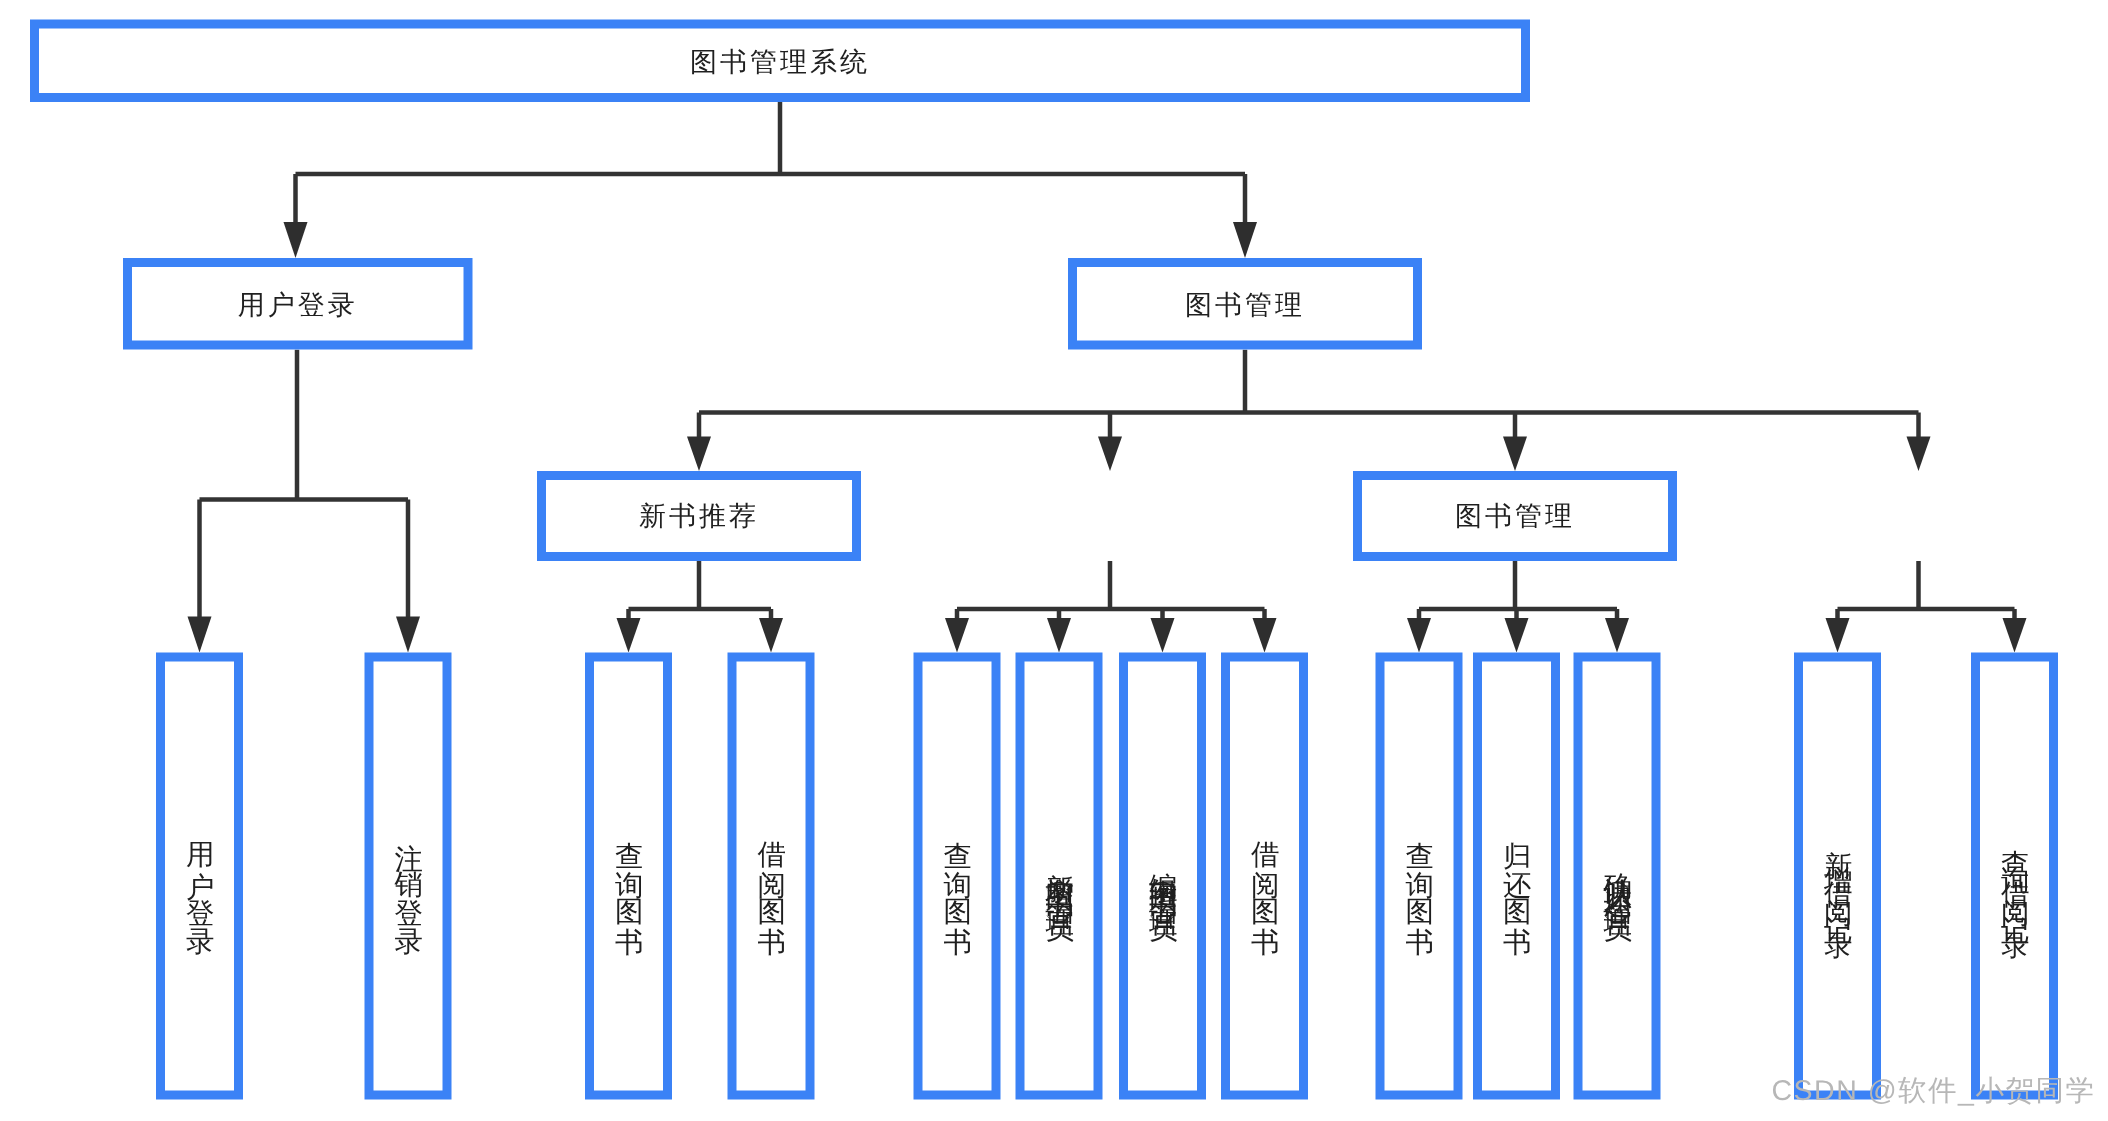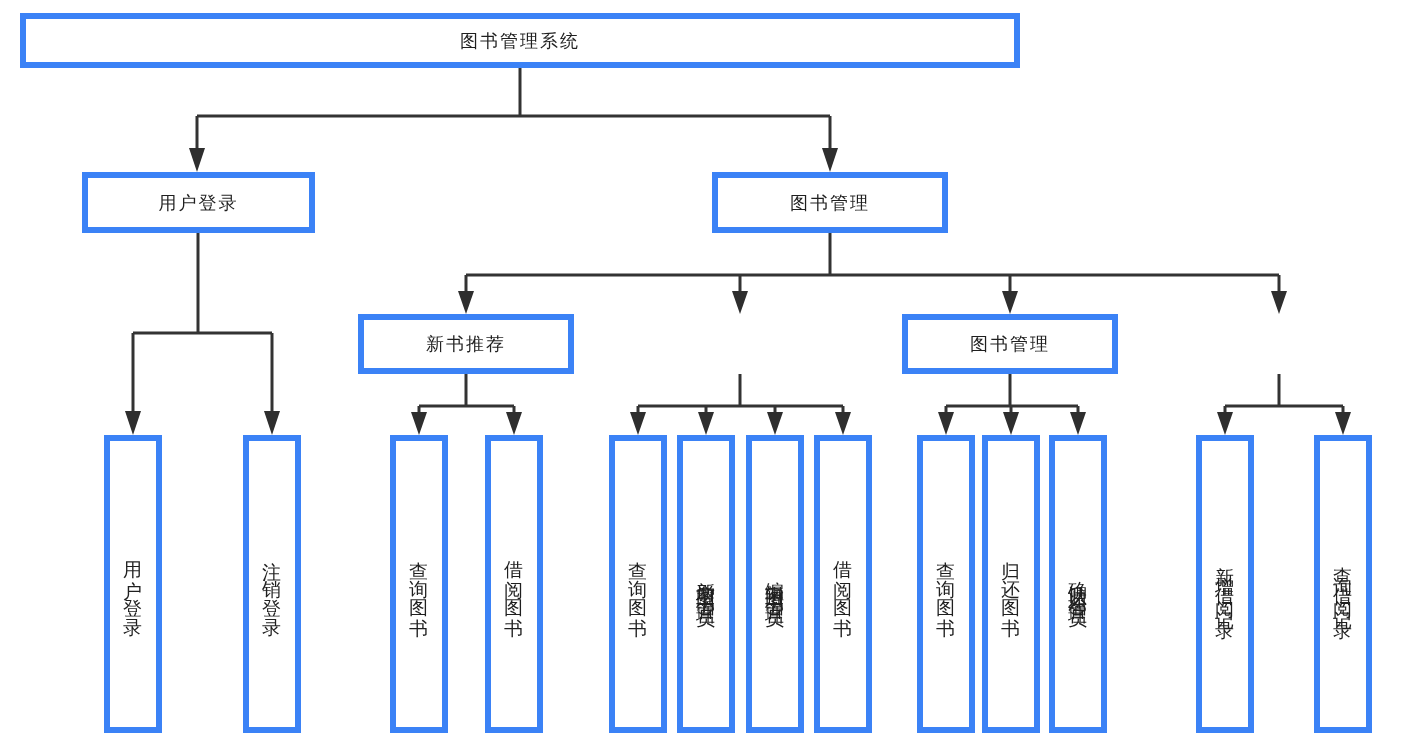--- a/index.html
+++ b/index.html
@@ -165,14 +165,15 @@
     <span class="vlabel sp-narrow">确认归还（管理员）</span>
   </div>
 
   <div class="box vbox" style="left:1196px">
     <span class="vlabel sp-mid">新增借阅记录</span>
   </div>
   <div class="box vbox" style="left:1314px">
     <span class="vlabel sp-mid">查询借阅记录</span>
   </div>
 
+  <div class="watermark">CSDN @软件_小贺同学</div>
 
 </div>
 
 </body></html>

